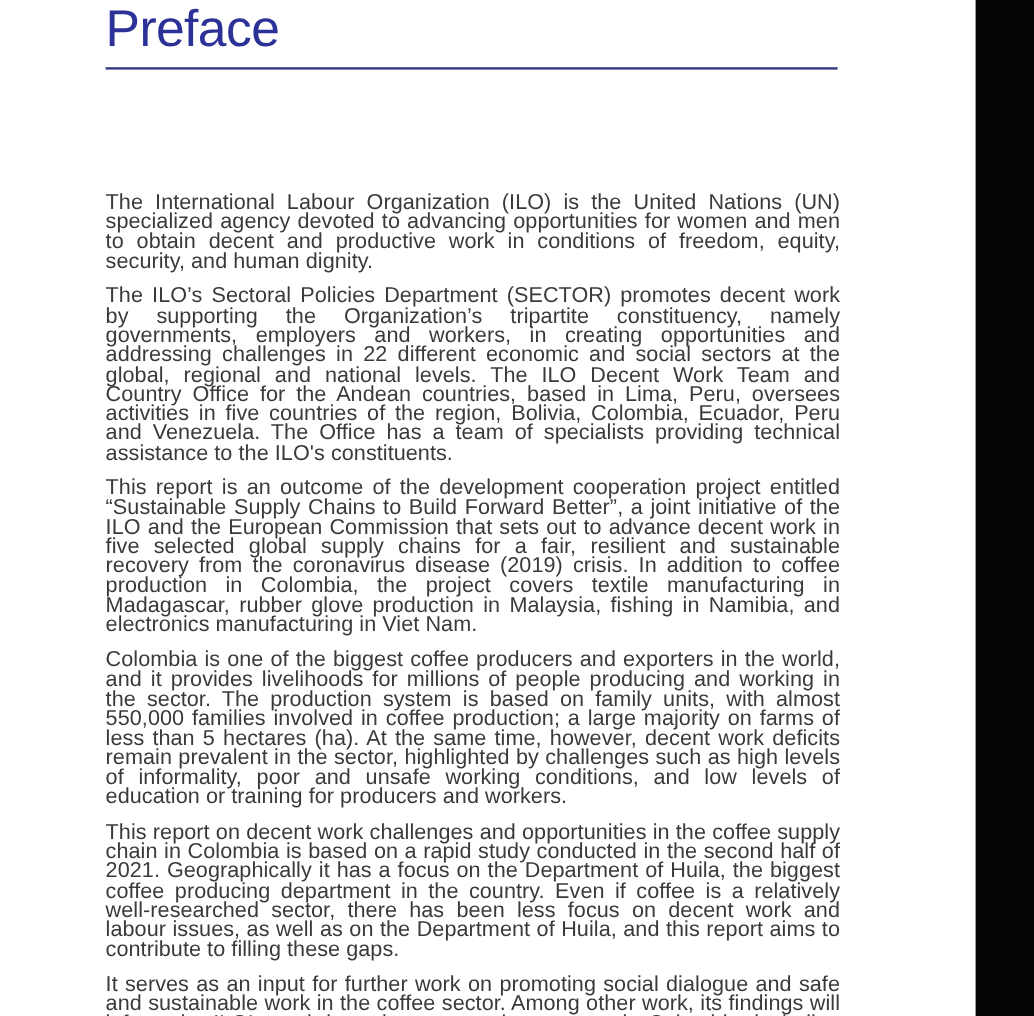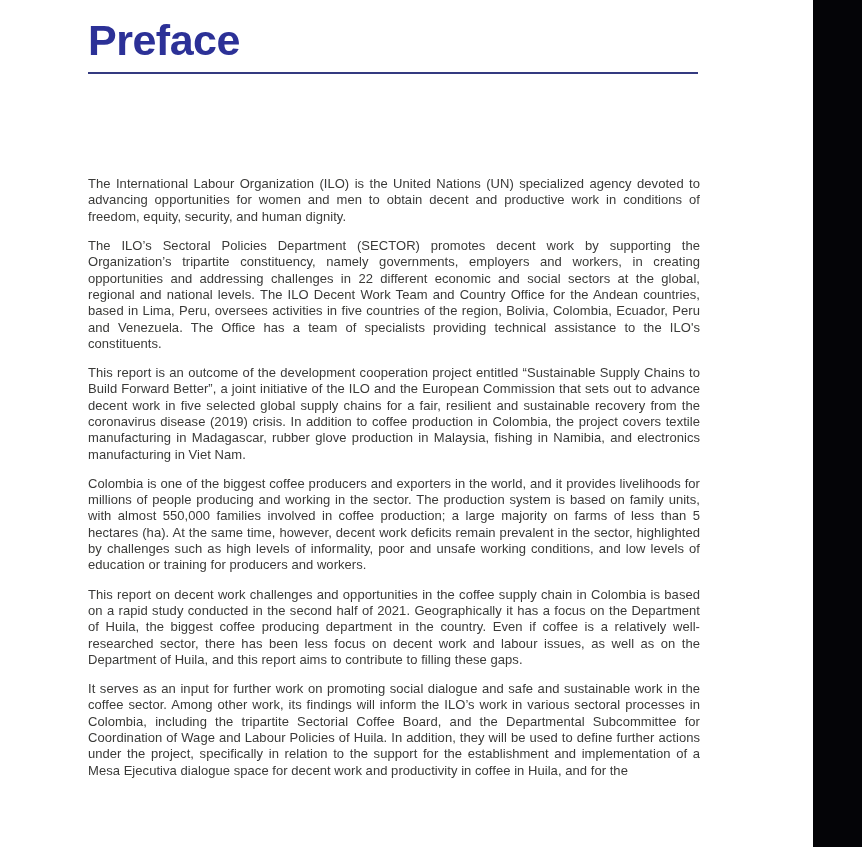--- a/index.html
+++ b/index.html
@@ -38,40 +38,40 @@
     background:var(--side-bar);
   }
   .content{
     position:absolute;
     top:0;
     left:88px;
     width:612px;
   }
   h1.preface-title{
     margin:0;
-    padding-top:18px;
+    padding-top:2px;
     font-size:43px;
     line-height:1.05;
-    font-weight:700;
+    font-weight:400;
     letter-spacing:-0.5px;
     color:var(--heading);
   }
   .title-rule{
     margin:9px 0 0 0;
     border:none;
     height:2px;
     width:610px;
     background:var(--rule);
   }
   .body-copy{
     margin-top:102px;
   }
   .body-copy p{
     margin:12px 0 13px 0;
-    font-size:13px;
+    font-size:18px;
     line-height:16.3px;
     color:var(--body-text);
     text-align:justify;
     letter-spacing:0.05px;
   }
 </style>
 </head>
 <body>
 
 <div class="page">

